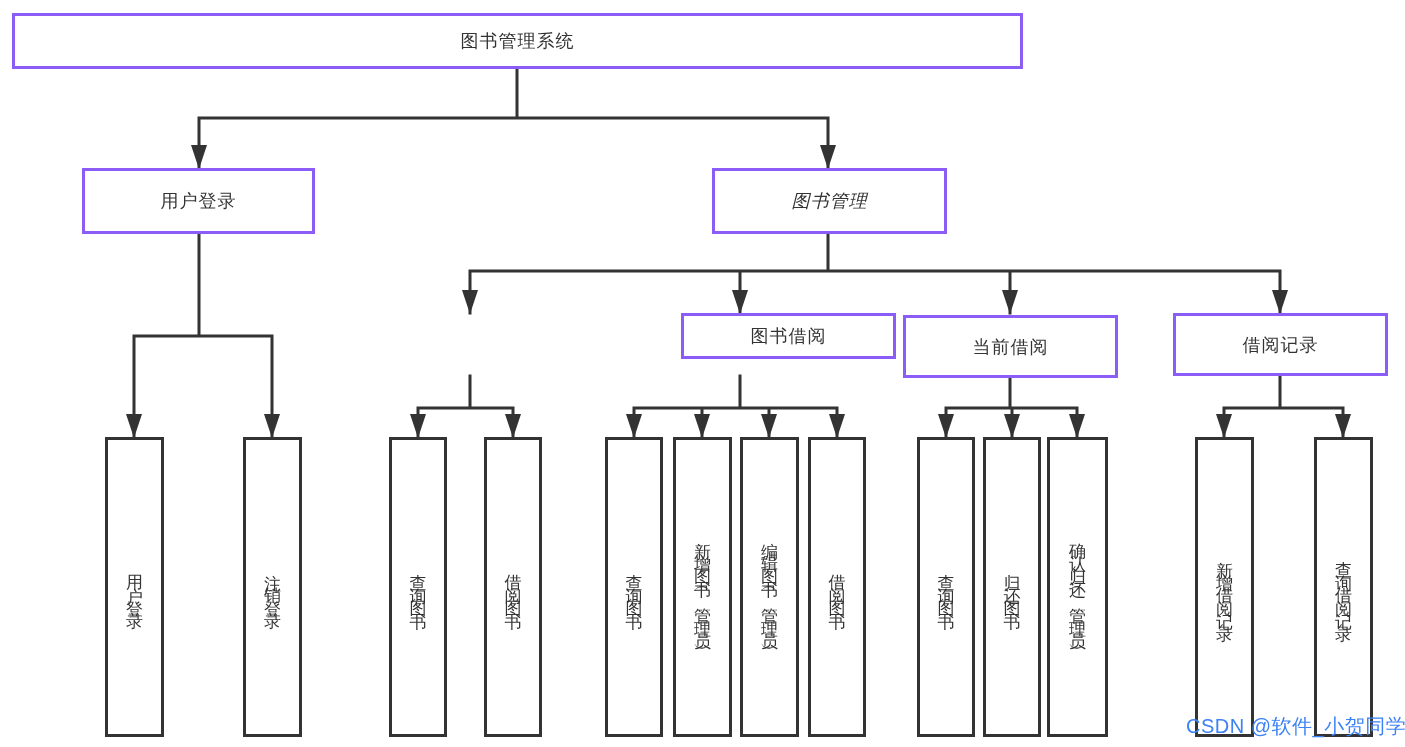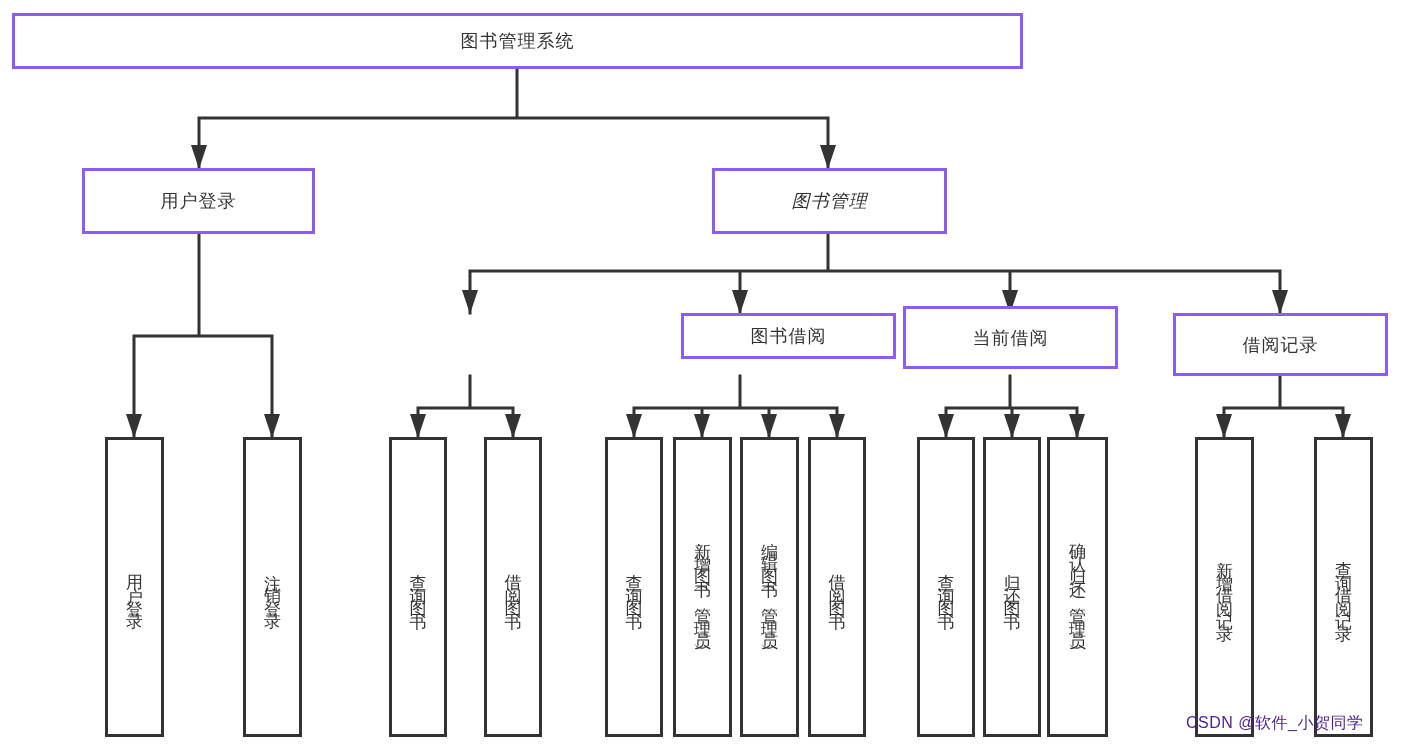--- a/index.html
+++ b/index.html
@@ -30,22 +30,22 @@
     writing-mode:vertical-rl;
     text-orientation:mixed;
     font-size:17px;color:#333333;
     letter-spacing:13px;
     line-height:1;
     z-index:2;
   }
   .watermark{
     position:absolute;
     left:1186px;top:713px;
-    font-size:16px;
-    color:#4c1d95;
+    font-size:20px;
+    color:#3b82f6;
     letter-spacing:0.5px;
     white-space:nowrap;
     z-index:5;
   }
 </style>
 </head>
 <body>
 
 <div class="stage">
 
@@ -68,21 +68,21 @@
              M1069 414 L1085 414 L1077 438 Z
              M1216 414 L1232 414 L1224 438 Z  M1335 414 L1351 414 L1343 438 Z" fill="#333333" stroke="none"></path>
   </svg>
 
   <div class="node" style="left:12px;top:13px;width:1011px;height:56px;">图书管理系统</div>
 
   <div class="node" style="left:82px;top:168px;width:233px;height:66px;">用户登录</div>
   <div class="node" style="left:712px;top:168px;width:235px;height:66px;font-style:italic;">图书管理</div>
 
   <div class="node" style="left:633px;top:313px;width:215px;height:46px;margin-left:48px;">图书借阅</div>
-  <div class="node" style="left:903px;top:306px;width:215px;height:63px;">当前借阅</div>
+  <div class="node" style="left:903px;top:315px;width:215px;height:63px;">当前借阅</div>
   <div class="node" style="left:1173px;top:313px;width:215px;height:63px;">借阅记录</div>
 
   <div class="vnode" style="left:105px;top:437px;width:59px;height:300px;">用户登录</div>
   <div class="vnode" style="left:243px;top:437px;width:59px;height:300px;">注销登录</div>
 
   <div class="vnode" style="left:389px;top:437px;width:58px;height:300px;">查询图书</div>
   <div class="vnode" style="left:484px;top:437px;width:58px;height:300px;">借阅图书</div>
 
   <div class="vnode" style="left:605px;top:437px;width:58px;height:300px;">查询图书</div>
   <div class="vnode" style="left:673px;top:437px;width:59px;height:300px;">新增图书（管理员）</div>

